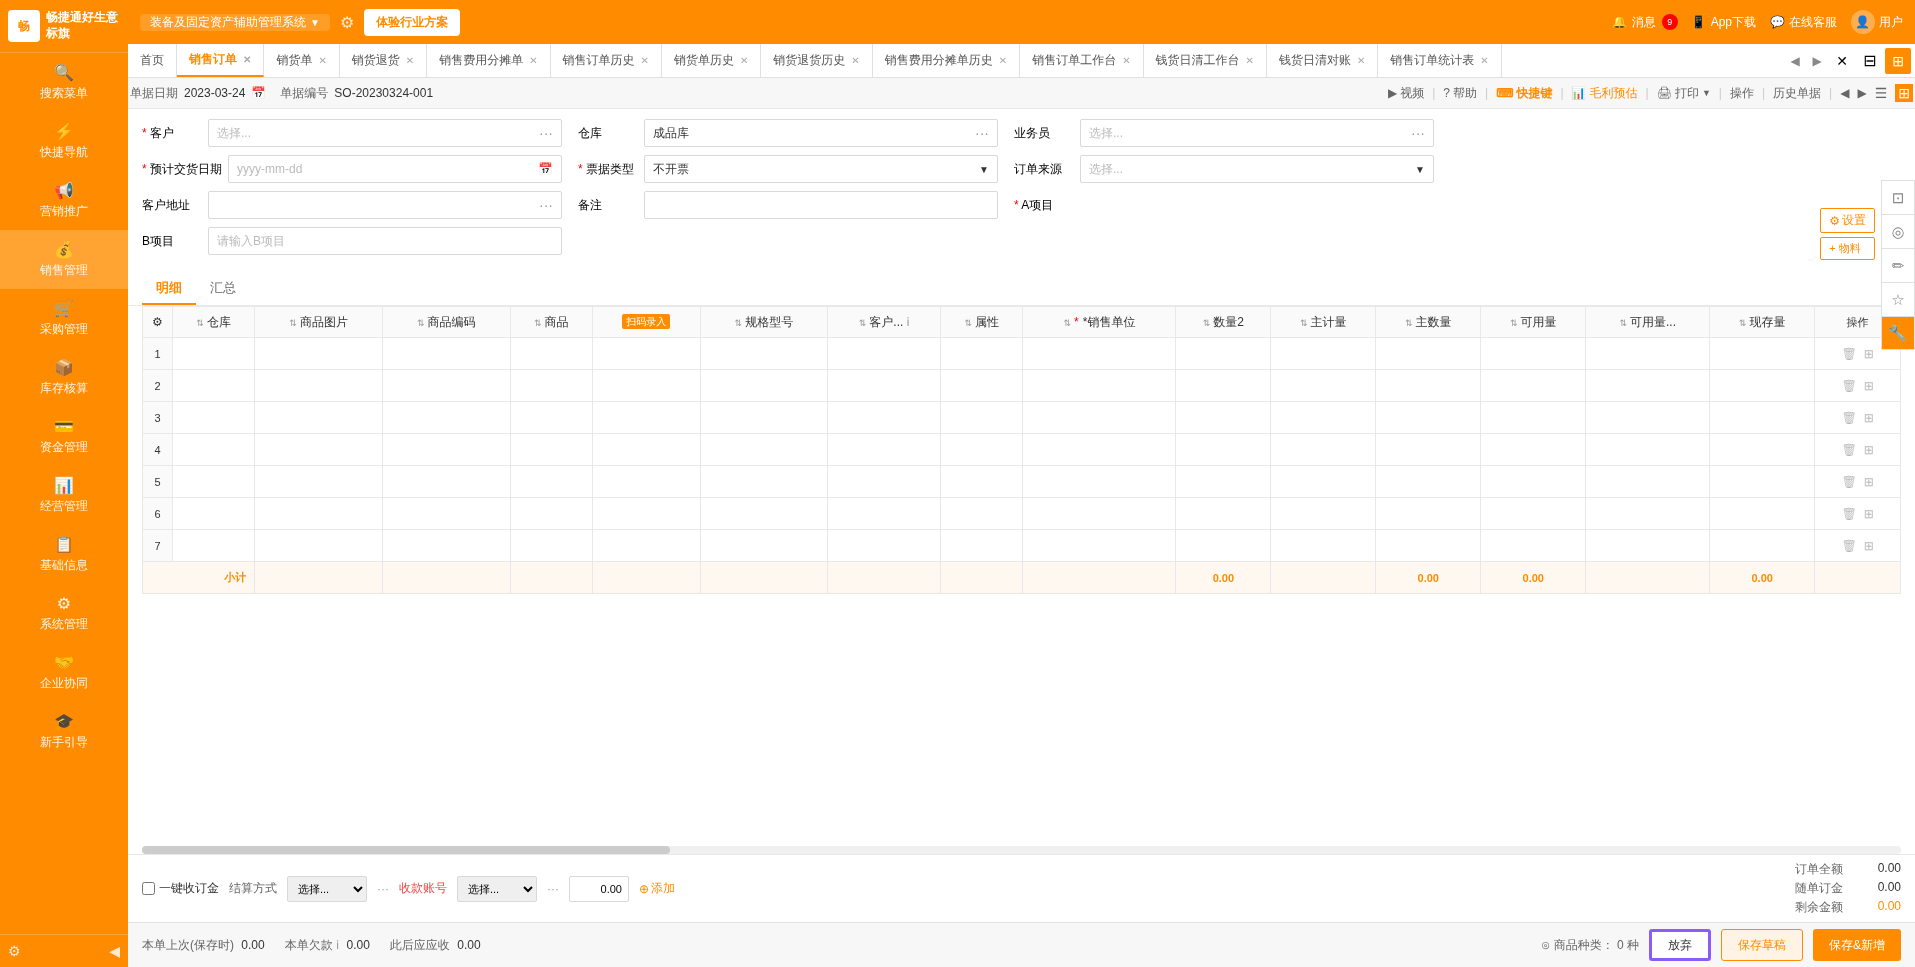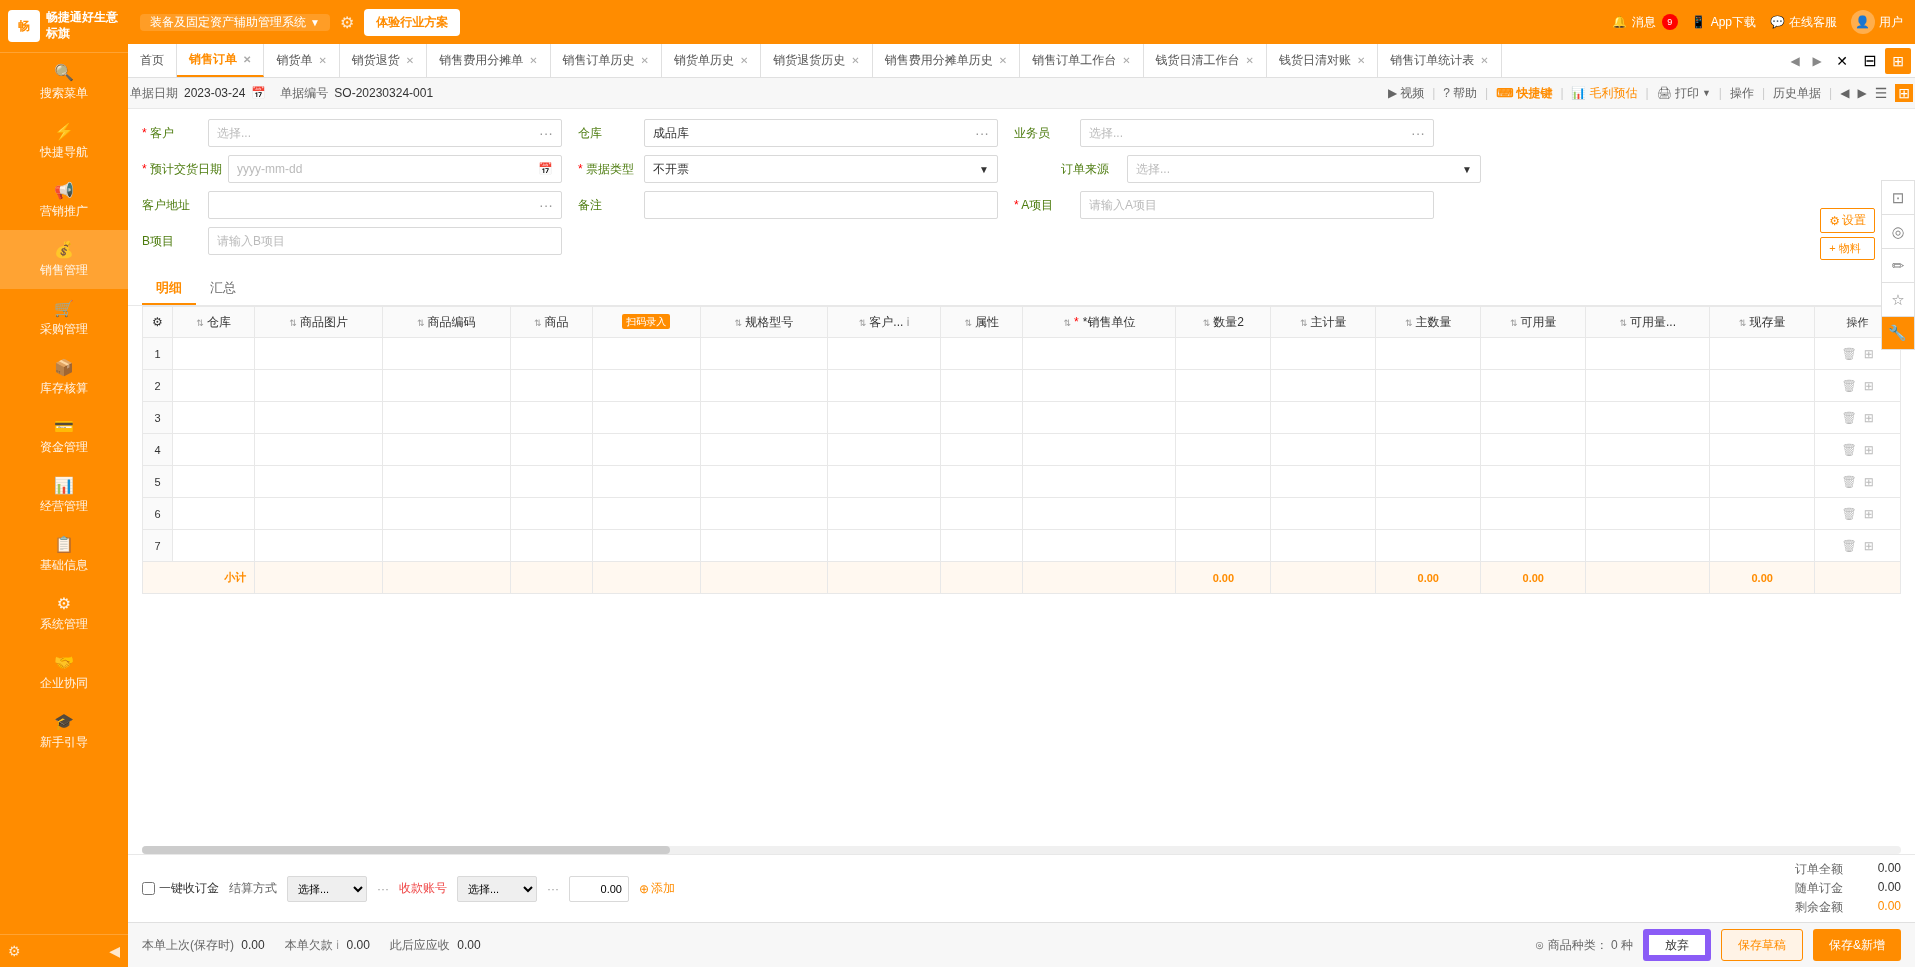--- a/index.html
+++ b/index.html
@@ -258,21 +258,21 @@
       gap: 16px;
       margin-bottom: 8px;
     }
     .form-field {
       display: flex;
       align-items: center;
       gap: 6px;
       flex: 1;
     }
     .form-field-label {
-      color: #4d7c0f;
+      color: #000000;
       white-space: nowrap;
       font-size: 12px;
       min-width: 60px;
     }
     .form-field-label.required::before {
       content: '* ';
       color: red;
     }
     .form-input {
       flex: 1;
@@ -481,21 +481,21 @@
       border-radius: 3px;
       cursor: pointer;
       font-size: 12px;
       border: none;
       display: flex;
       align-items: center;
       gap: 4px;
     }
     .btn-default {
       background: white;
-      border: 6px solid #8b5cf6;
+      border: 3px solid #8b5cf6;
       color: #333;
     }
     .btn-primary {
       background: #fff3e6;
       border: 1px solid #ff8c00;
       color: #ff8c00;
     }
     .btn-orange {
       background: #ff8c00;
       color: white;
@@ -804,21 +804,21 @@
               <span style="margin-left:auto; color:#666;">📅</span>
             </div>
           </div>
           <div class="form-field" style="flex:2; max-width:420px;">
             <span class="form-field-label required">票据类型</span>
             <div class="form-select">
               <span>不开票</span>
               <span style="font-size:10px;">▼</span>
             </div>
           </div>
-          <div class="form-field" style="flex:2; max-width:420px;margin-left:47px;">
+          <div class="form-field" style="flex:2; max-width:420px;">
             <span class="form-field-label">订单来源</span>
             <div class="form-select">
               <span style="color:#bbb;">选择...</span>
               <span style="font-size:10px;">▼</span>
             </div>
           </div>
         </div>
 
         <div class="form-row">
           <div class="form-field" style="flex:2; max-width:420px;">
@@ -826,23 +826,20 @@
             <div class="form-input">
               <span class="form-input-ellipsis">···</span>
             </div>
           </div>
           <div class="form-field" style="flex:2; max-width:420px;">
             <span class="form-field-label">备注</span>
             <div class="form-input" style="flex:1;"></div>
           </div>
           <div class="form-field" style="flex:2; max-width:420px;">
             <span class="form-field-label required">A项目</span>
-            <div class="form-input placeholder">
-              <span>请输入A项目</span>
-            </div>
           </div>
         </div>
 
         <div class="form-row">
           <div class="form-field" style="max-width:420px; flex:2;">
             <span class="form-field-label">B项目</span>
             <div class="form-input placeholder">
               <span>请输入B项目</span>
             </div>
           </div>

